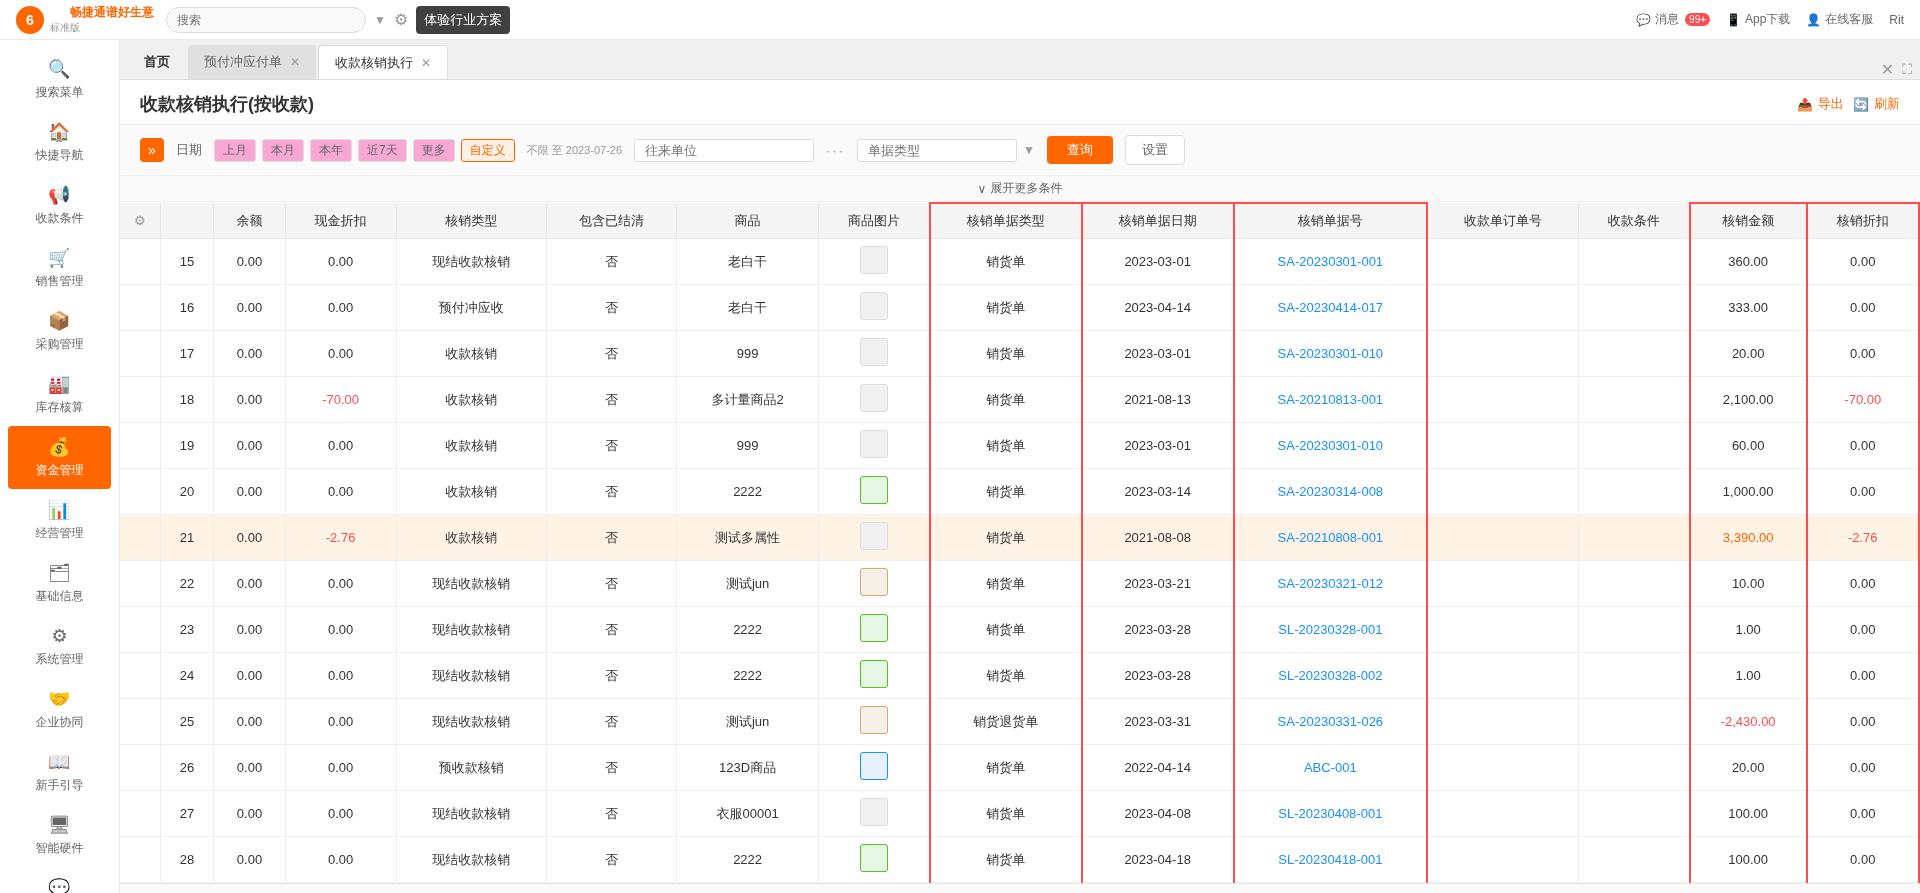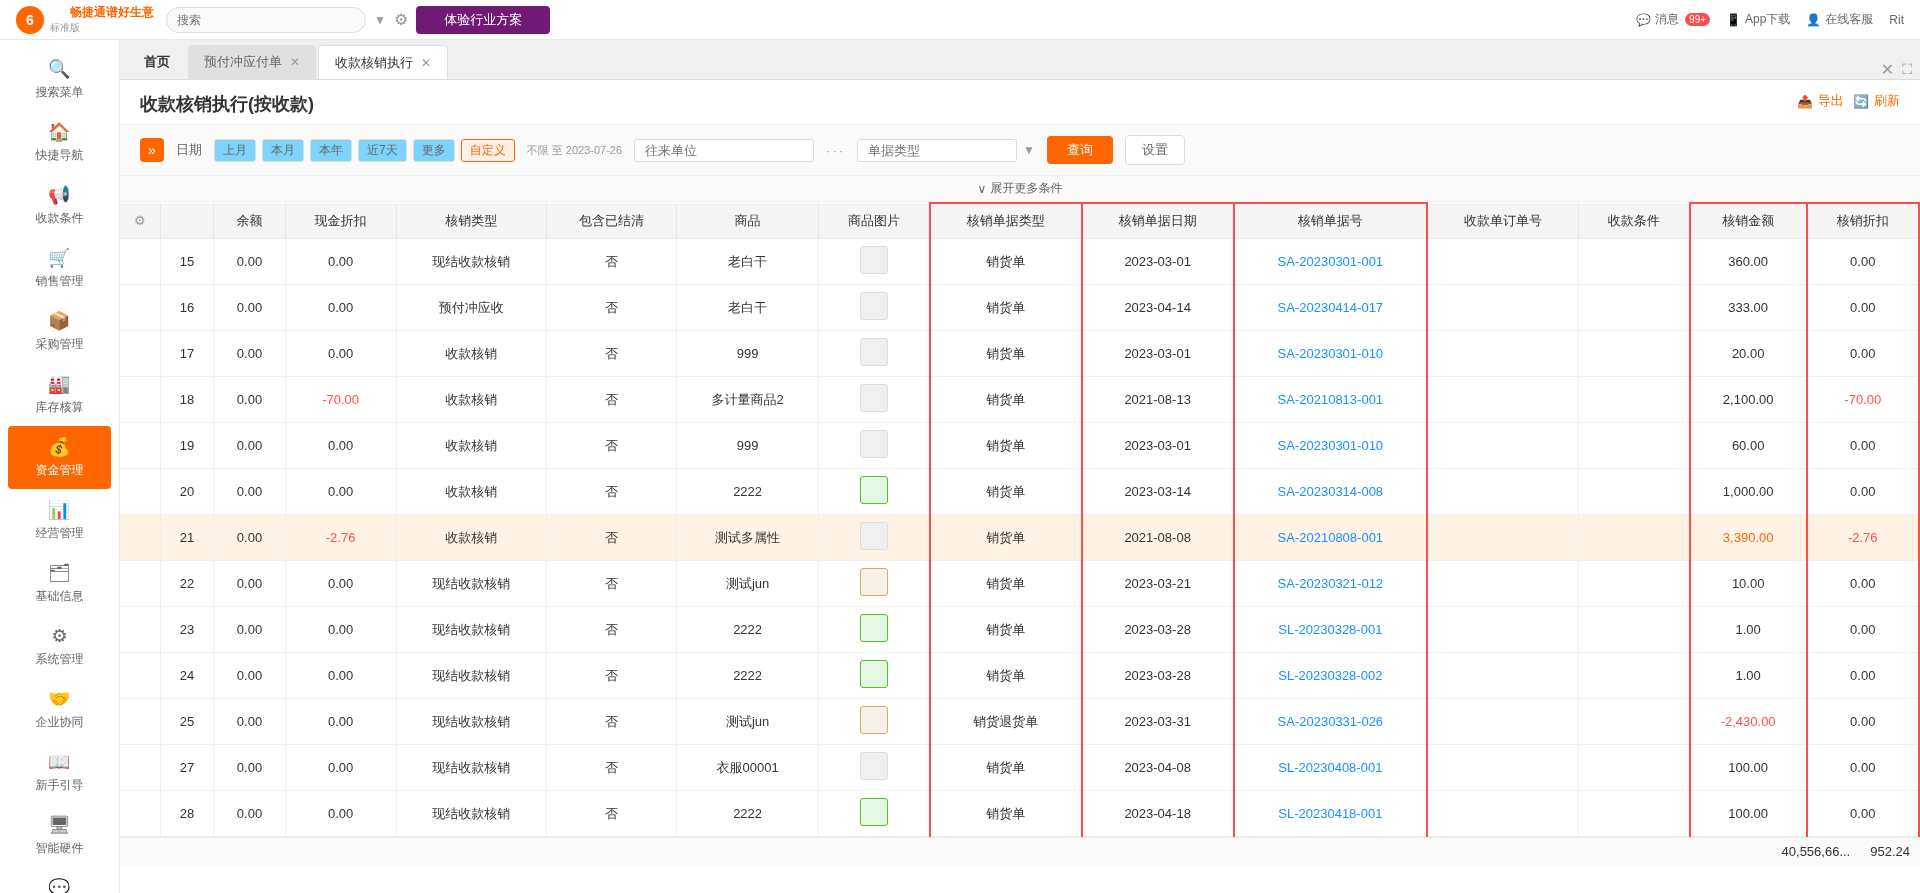--- a/index.html
+++ b/index.html
@@ -48,25 +48,25 @@
       display: flex;
       align-items: center;
       gap: 16px;
       margin-left: auto;
     }
     .action-btn {
       display: flex; align-items: center; gap: 4px;
       color: #666; font-size: 12px; cursor: pointer;
     }
     .orange-btn {
-      background: #701a75;
+      background: #404040;
       color: white;
       border: none;
       border-radius: 4px;
-      padding: 5px 28px;
+      padding: 5px 8px;
       font-size: 13px;
       cursor: pointer;
     }
     .badge {
       background: #ff4d4f;
       color: white;
       border-radius: 10px;
       font-size: 10px;
       padding: 1px 4px;
       margin-left: 2px;
@@ -137,21 +137,21 @@
     .tab-close { color: #999; font-size: 12px; }
     .tab-bar-actions { margin-left: auto; display: flex; align-items: center; gap: 8px; }
 
     
     .page-content { flex: 1; background: #fff; overflow: hidden; display: flex; flex-direction: column; }
 
     
     .page-header {
       padding: 12px 20px 8px;
       display: flex;
-      align-items: flex-start;
+      align-items: center;
       justify-content: space-between;
       border-bottom: 1px solid #f0f0f0;
     }
     .page-title { font-size: 18px; font-weight: bold; color: #333; }
     .header-actions { display: flex; gap: 10px; }
     .header-btn {
       display: flex; align-items: center; gap: 4px;
       color: #ff6600; font-size: 13px; cursor: pointer;
     }
 
@@ -177,21 +177,21 @@
     }
     .filter-label { color: #666; font-size: 13px; }
     .filter-date-group { display: flex; align-items: center; gap: 6px; }
     .filter-btn {
       padding: 2px 8px;
       border: 1px solid #ddd;
       border-radius: 3px;
       cursor: pointer;
       font-size: 12px;
       color: #666;
-      background: #7dd3fc;
+      background: #f9a8d4;
     }
     .filter-btn.custom {
       background: #fff0e6;
       border-color: #ff6600;
       color: #ff6600;
     }
     .filter-unit-input {
       border: 1px solid #ddd;
       border-radius: 3px;
       padding: 3px 10px;
@@ -669,20 +669,39 @@
       <td style="border-left:2px solid #ff4d4f;border-right:2px solid #ff4d4f;">销货退货单</td>
       <td style="border-left:2px solid #ff4d4f;border-right:2px solid #ff4d4f;">2023-03-31</td>
       <td style="border-left:2px solid #ff4d4f;border-right:2px solid #ff4d4f;"><a class="link-text">SA-20230331-026</a></td>
       <td></td>
       <td></td>
       <td style="border-left:2px solid #ff4d4f;border-right:2px solid #ff4d4f;" class="red-text">-2,430.00</td>
       <td style="border-left:2px solid #ff4d4f;border-right:2px solid #ff4d4f;" class="">0.00</td>
     </tr>
               <tr>
       <td></td>
+      <td>26</td>
+      <td>0.00</td>
+      <td class="">0.00</td>
+      <td>预收款核销</td>
+      <td>否</td>
+      <td>123D商品</td>
+      <td>
+        <div style="display:inline-block;width:28px;height:28px;background:#e6f0ff;border:1px solid #1890ff;border-radius:3px;"></div>
+      </td>
+      <td style="border-left:2px solid #ff4d4f;border-right:2px solid #ff4d4f;">销货单</td>
+      <td style="border-left:2px solid #ff4d4f;border-right:2px solid #ff4d4f;">2022-04-14</td>
+      <td style="border-left:2px solid #ff4d4f;border-right:2px solid #ff4d4f;"><a class="link-text">ABC-001</a></td>
+      <td></td>
+      <td></td>
+      <td style="border-left:2px solid #ff4d4f;border-right:2px solid #ff4d4f;" class="">20.00</td>
+      <td style="border-left:2px solid #ff4d4f;border-right:2px solid #ff4d4f;" class="">0.00</td>
+    </tr>
+              <tr>
+      <td></td>
       <td>27</td>
       <td>0.00</td>
       <td class="">0.00</td>
       <td>现结收款核销</td>
       <td>否</td>
       <td>衣服00001</td>
       <td>
         <div style="display:inline-block;width:28px;height:28px;background:#f0f0f0;border:1px solid #ddd;border-radius:3px;"></div>
       </td>
       <td style="border-left:2px solid #ff4d4f;border-right:2px solid #ff4d4f;">销货单</td>

